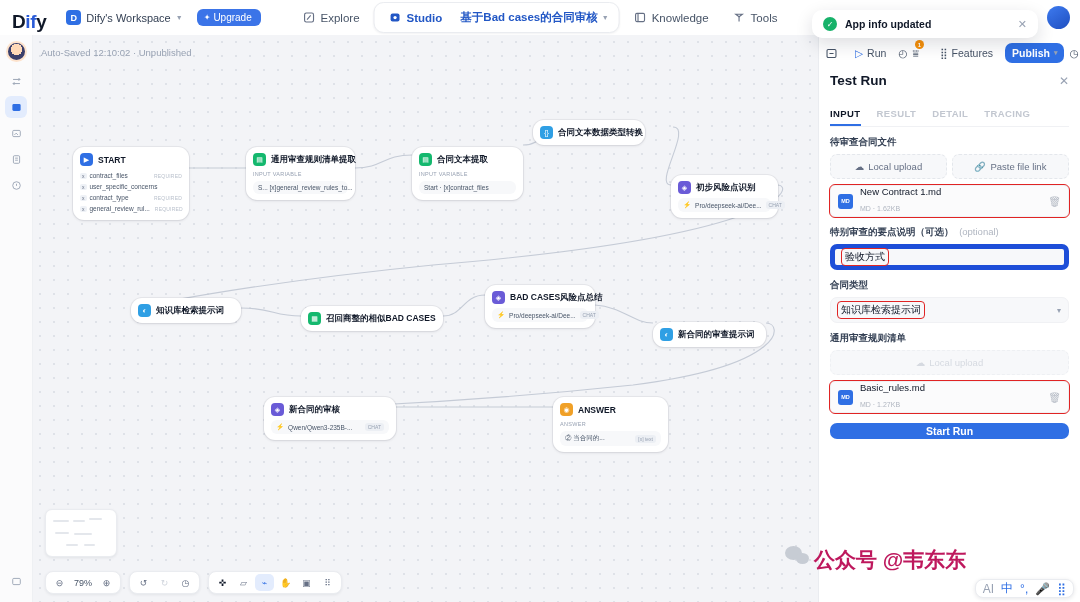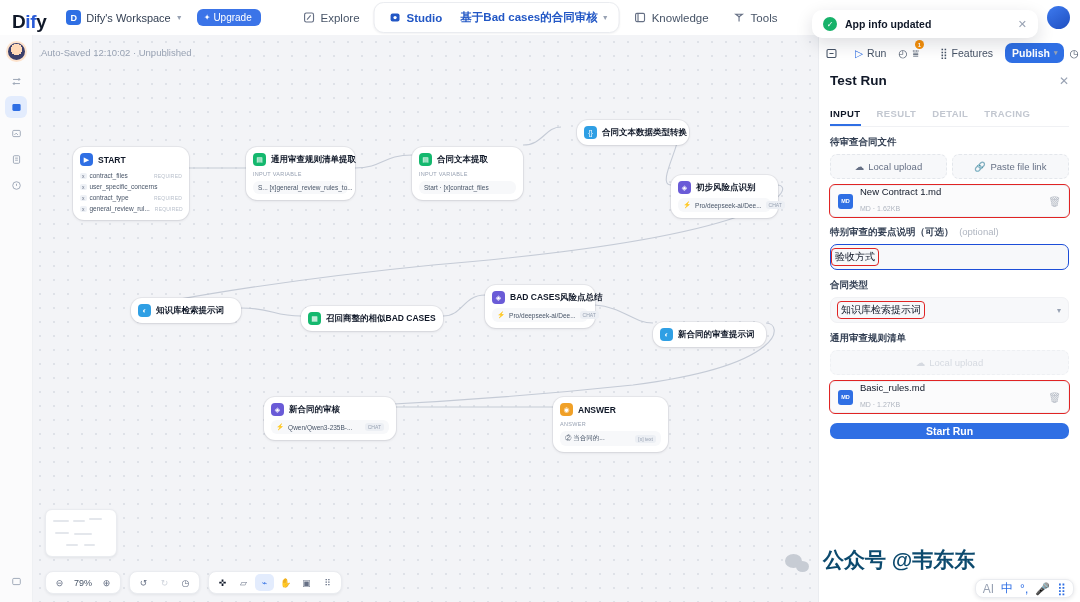--- a/index.html
+++ b/index.html
@@ -226,22 +226,22 @@
     width: 15px; height: 15px; border-radius: 3px; background: #2f6fe4;
     color: #fff; font-size: 5.5px; font-weight: 700;
     display: flex; align-items: center; justify-content: center; flex: none;
   }
   .file-name { font-size: 9.5px; color: #101828; line-height: 1.15; }
   .file-meta { font-size: 7px; color: #b0b6c1; }
   .trash { margin-left: auto; color: #b0b6c1; font-size: 10px; cursor: pointer; }
   .hl-box { outline: 1.6px solid #e02424; border-radius: 5px; }
   .hl-inline { display: inline-block; outline: 1.6px solid #e02424; border-radius: 3px; padding: 1px 3px; }
   .text-input {
-    background: #f7f8fa; border: 1px solid #1d4ed8; border-radius: 7px;
-    height: 26px; display: flex; align-items: center; padding: 0 1px;
+    background: #f7f8fa; border: 5px solid #1d4ed8; border-radius: 7px;
+    height: 26px; display: flex; align-items: center; padding: 0 7px;
     font-size: 10px; color: #101828;
   }
   .select-input {
     background: #f7f8fa; border: 1px solid #f0f1f4; border-radius: 7px;
     height: 26px; display: flex; align-items: center; padding: 0 7px;
     font-size: 10px; color: #101828; cursor: pointer;
   }
   .select-caret { margin-left: auto; color: #98a2b3; font-size: 8px; }
   .spacer8 { height: 9px; }
   .run-btn {
@@ -261,22 +261,22 @@
     width: 14px; height: 14px; border-radius: 50%; background: #17b26a;
     color: #fff; font-size: 8px; display: flex;
     align-items: center; justify-content: center; flex: none;
   }
   .toast-txt { font-size: 10.5px; font-weight: 700; color: #101828; }
   .toast-x { margin-left: auto; color: #98a2b3; font-size: 11px; cursor: pointer; }
 
   
   .watermark {
     position: absolute; left: 785px; bottom: 28px; z-index: 40;
-    display: flex; align-items: flex-end; gap: 12px;
-    color: #0c4a6e; font-size: 21px; font-weight: 700;
+    display: flex; align-items: flex-start; gap: 3px;
+    color: #be185d; font-size: 21px; font-weight: 700;
     white-space: nowrap; pointer-events: none;
   }
   .wechat {
     position: relative; width: 26px; height: 20px;
   }
   .wechat i {
     position: absolute; display: block; border-radius: 50%;
     background: #c7ccd4;
   }
   .w1 { width: 17px; height: 14px; left: 0; top: 0; border-radius: 48%; }
@@ -461,21 +461,21 @@
       <div class="node-head">
         <span class="node-ico i-green">▤</span>
         <span class="node-title">合同文本提取</span>
       </div>
       <div class="node-sec">INPUT VARIABLE</div>
       <div class="pill-row">
         <span>Start · [x]contract_files</span>
       </div>
     </div>
 
-    <div class="node" style="left:544px; top:85px; width:112px;">
+    <div class="node" style="left:500px; top:85px; width:112px;">
       <div class="node-head">
         <span class="node-ico i-cyan">{}</span>
         <span class="node-title">合同文本数据类型转换</span>
       </div>
     </div>
 
     <div class="node" style="left:638px; top:140px; width:107px;">
       <div class="node-head">
         <span class="node-ico i-purple">◈</span>
         <span class="node-title">初步风险点识别</span>

